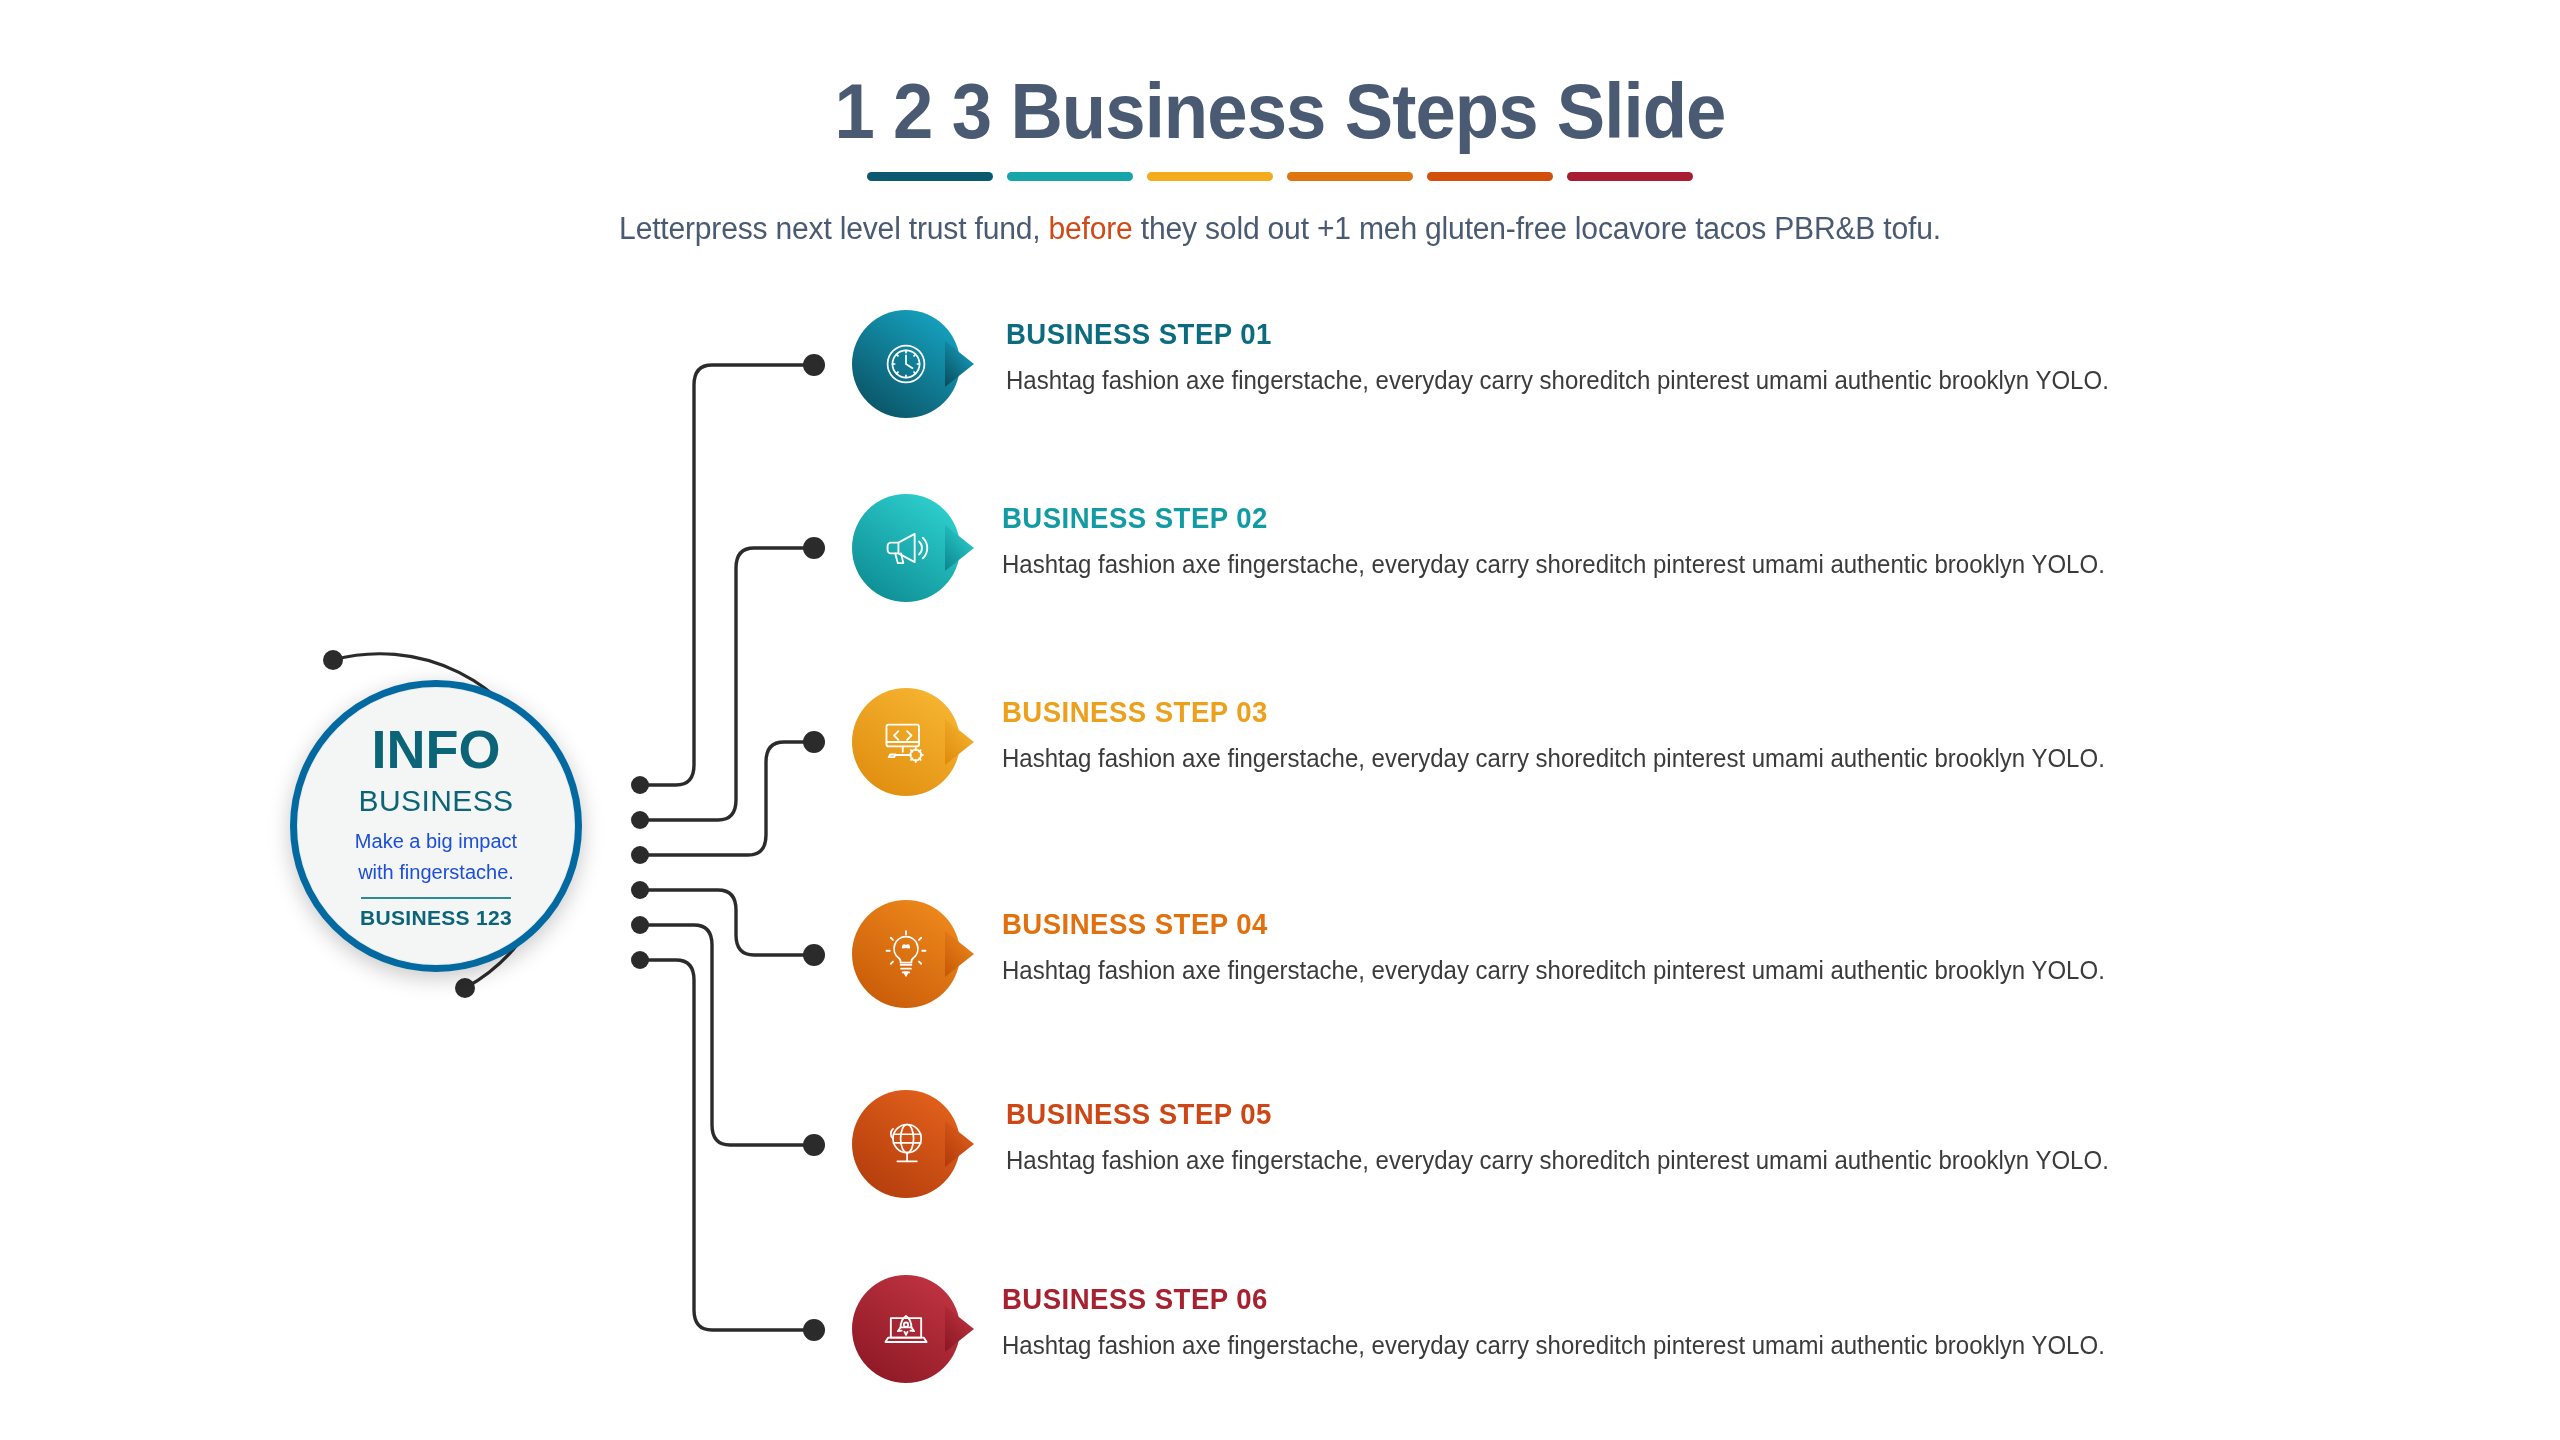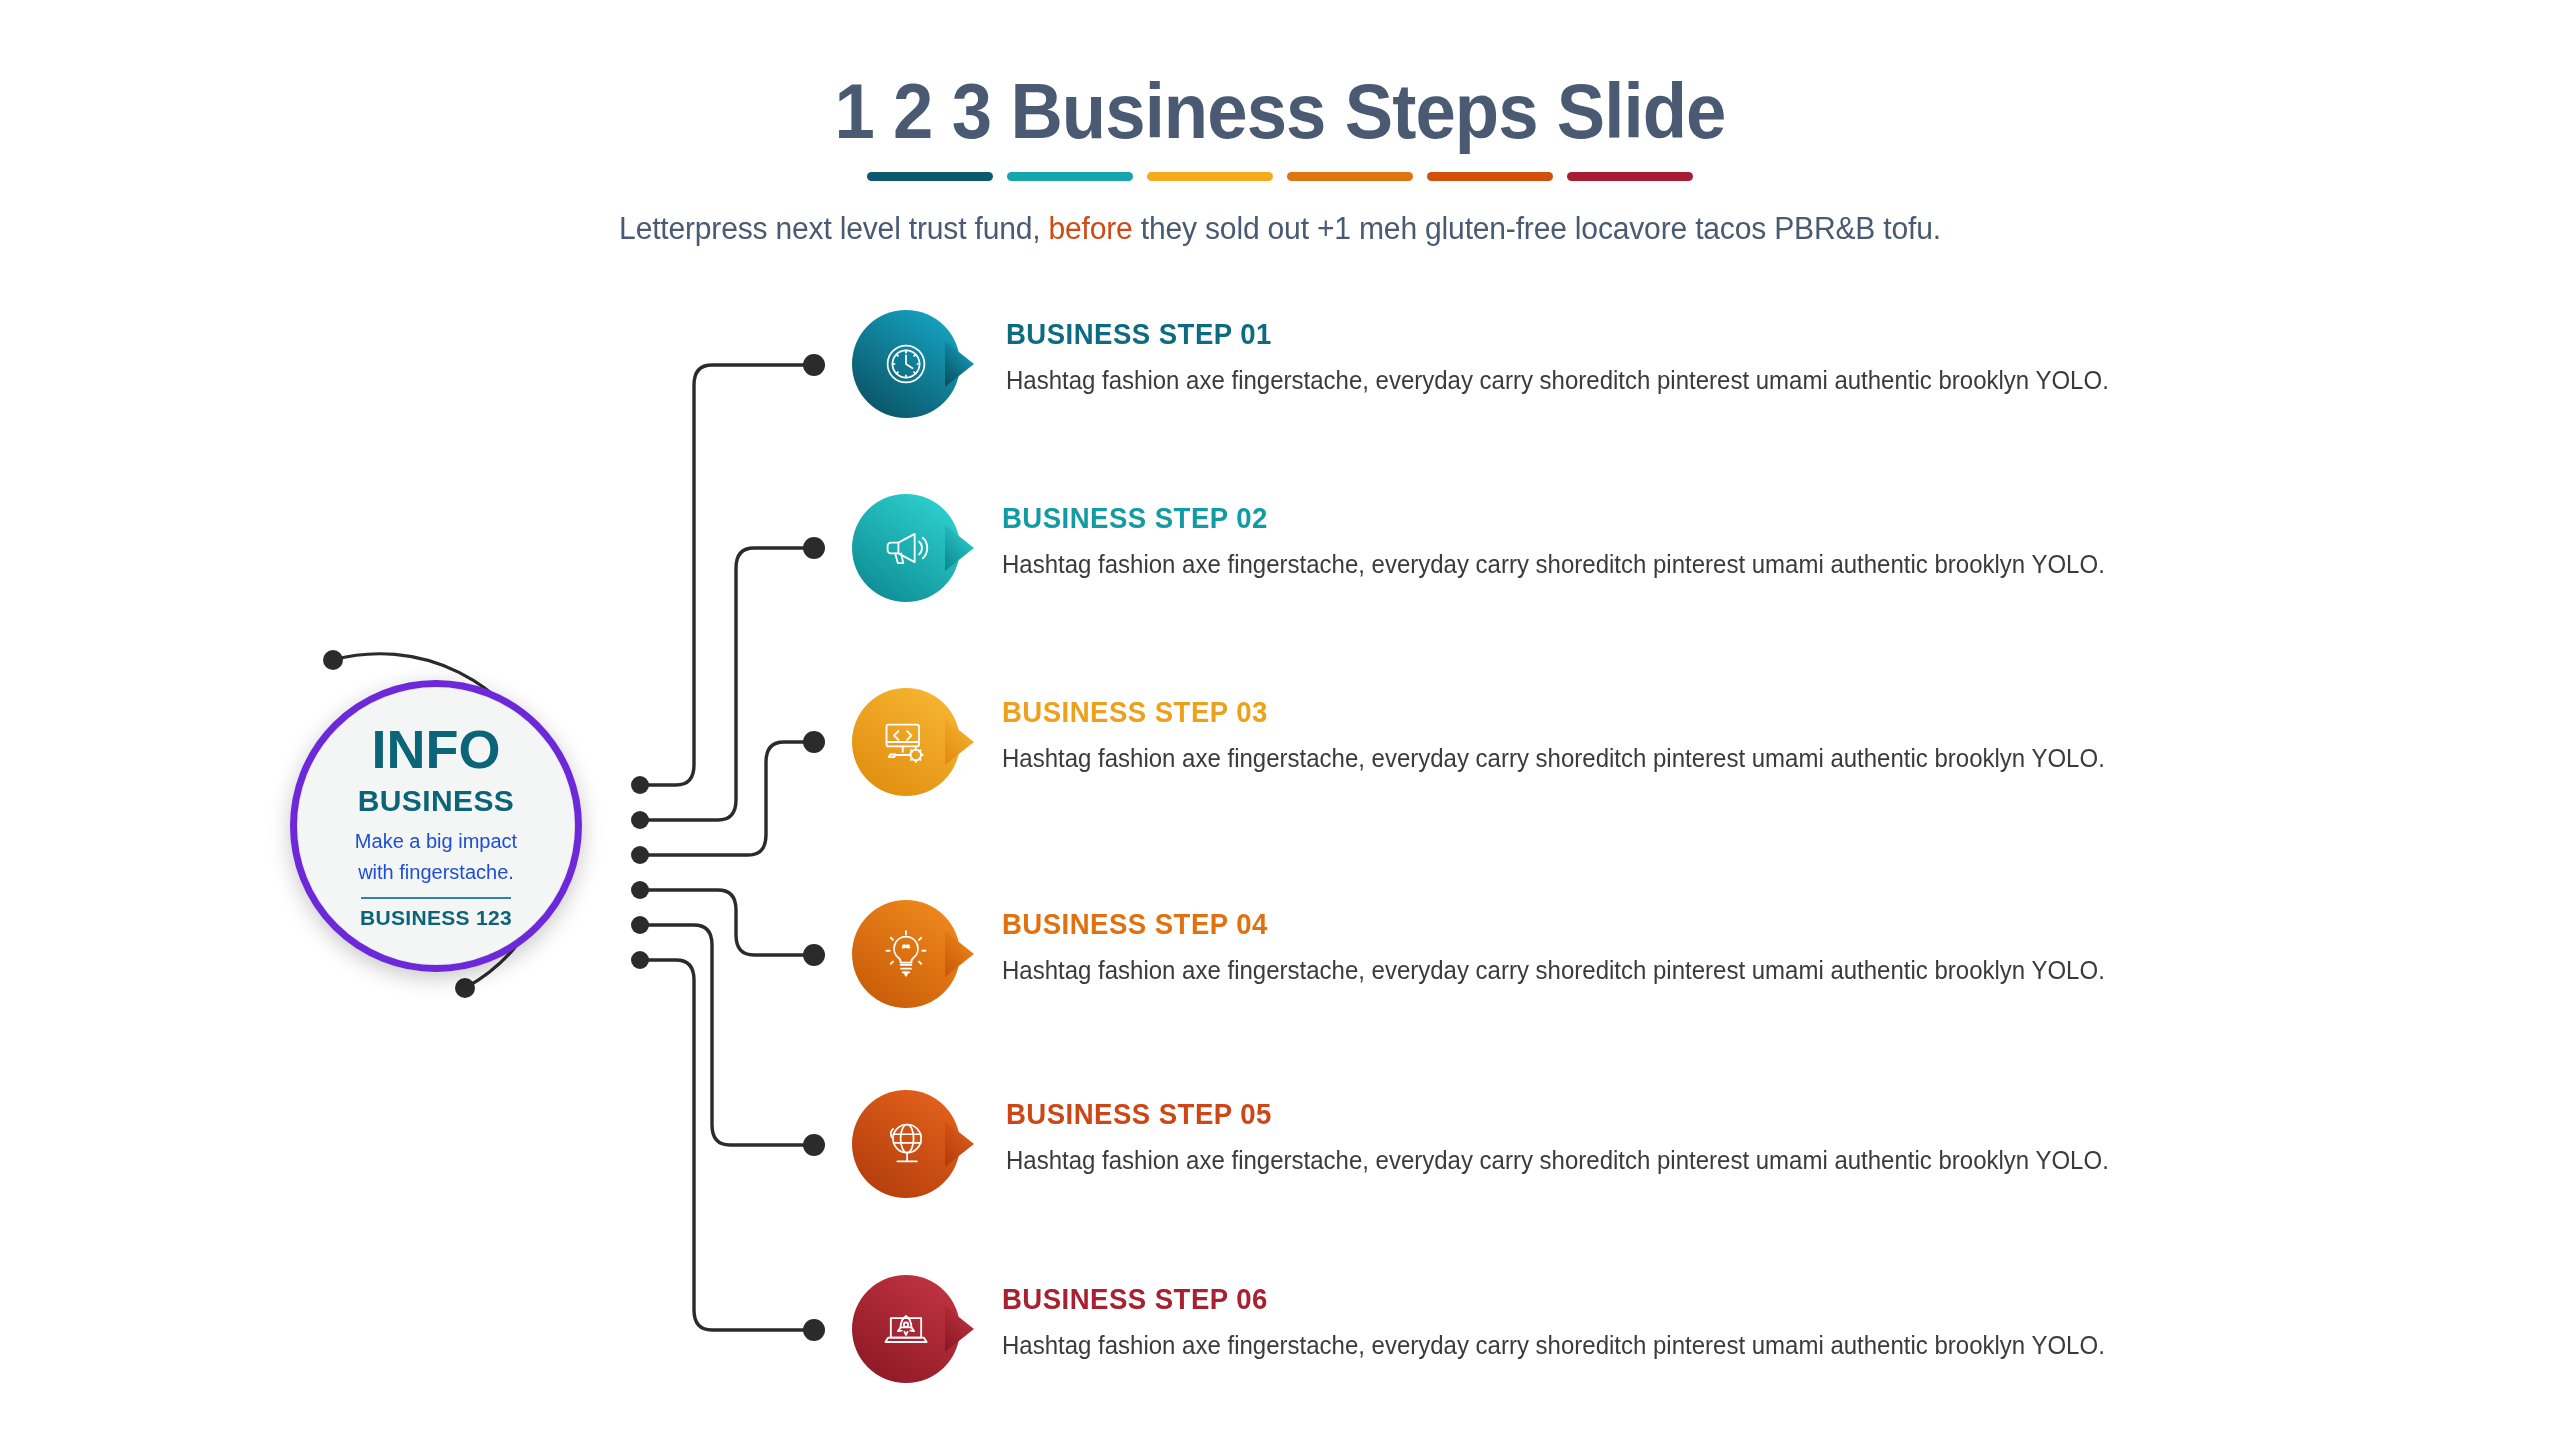--- a/index.html
+++ b/index.html
@@ -34,27 +34,27 @@
   }
   .subtitle .hl { color:#cf4a16; }
 
   
   .center-wrap { position:absolute; left:270px; top:660px; width:310px; height:330px; }
   .arc-svg { position:absolute; left:-40px; top:-35px; }
   .circle {
     position:absolute; left:20px; top:20px;
     width:292px; height:292px; border-radius:50%;
     background:#f4f5f5;
-    border: 7px solid #6d28d9;
+    border: 7px solid #0369a1;
     box-shadow: 0 6px 22px rgba(0,0,0,0.22), inset 0 0 0 1px rgba(0,0,0,0.04);
     display:flex; flex-direction:column; align-items:center; justify-content:center;
     text-align:center;
   }
   .c-info { font-size:54px; font-weight:800; color:#0b6478; letter-spacing:0px; line-height:1.0; }
-  .c-business { font-size:30px; font-weight:700; color:#0b6478; letter-spacing:0.4px; margin-top:8px; }
+  .c-business { font-size:30px; font-weight:400; color:#0b6478; letter-spacing:0.4px; margin-top:8px; }
   .c-desc { font-size:20px; color:#1d4ed8; line-height:1.55; margin-top:8px; }
   .c-rule { width:150px; height:2px; background:#2a8a9c; margin:9px 0 7px; }
   .c-tag { font-size:21px; font-weight:800; color:#0b6478; letter-spacing:0.3px; }
 
   
   .connectors { position:absolute; left:0; top:0; }
 
   
   .step { position:absolute; }
   .bubble { position:absolute; left:0; top:0; width:128px; height:112px; }

